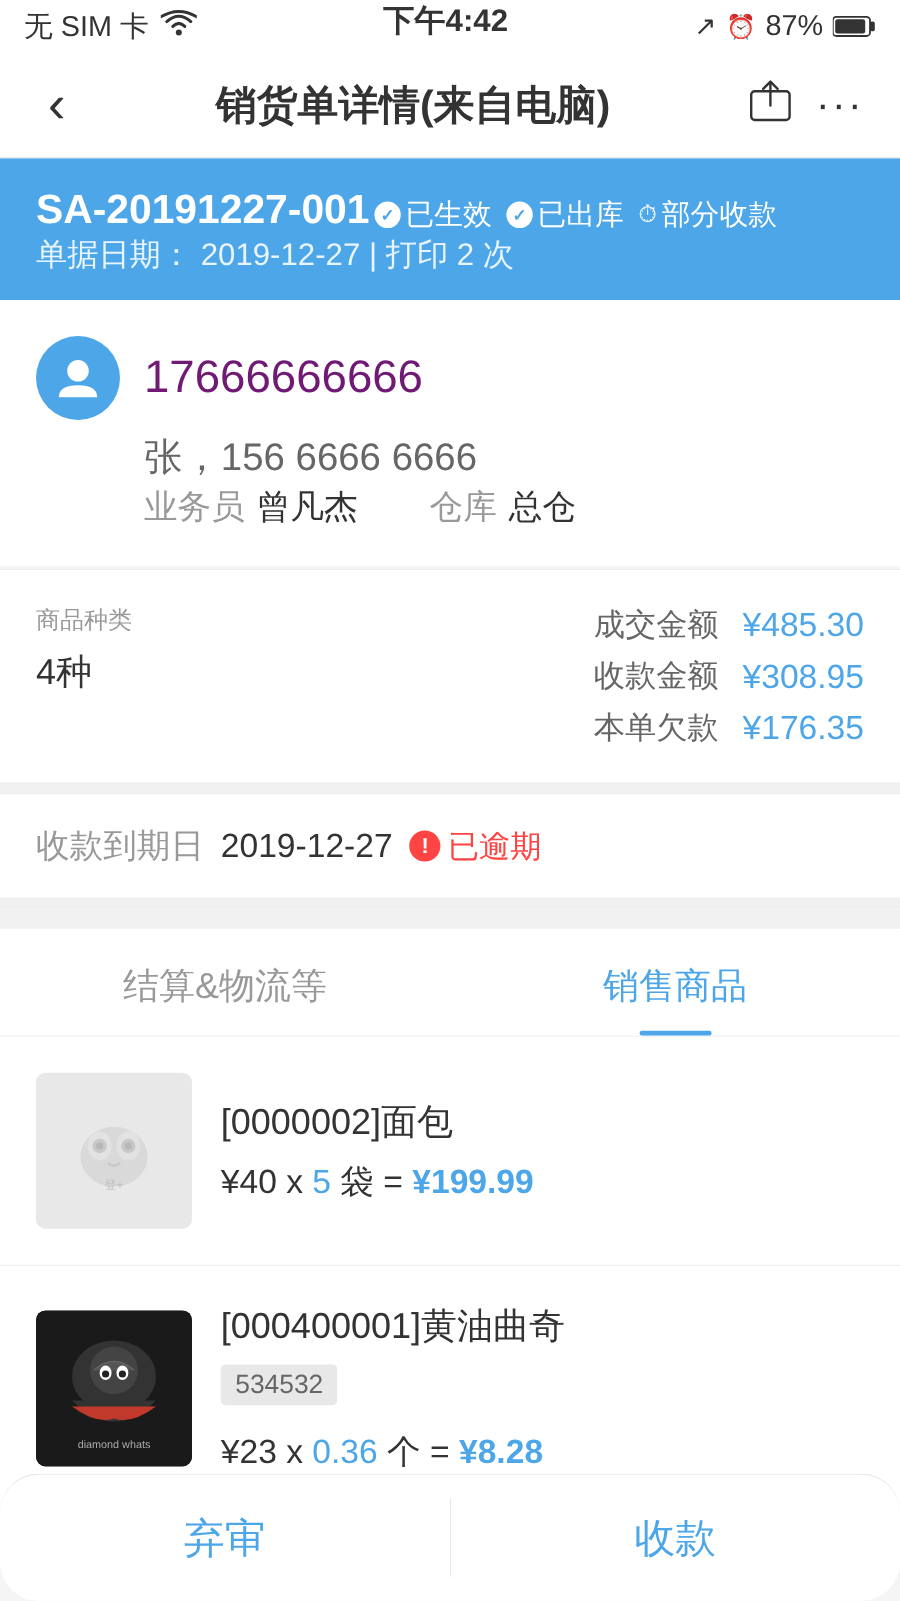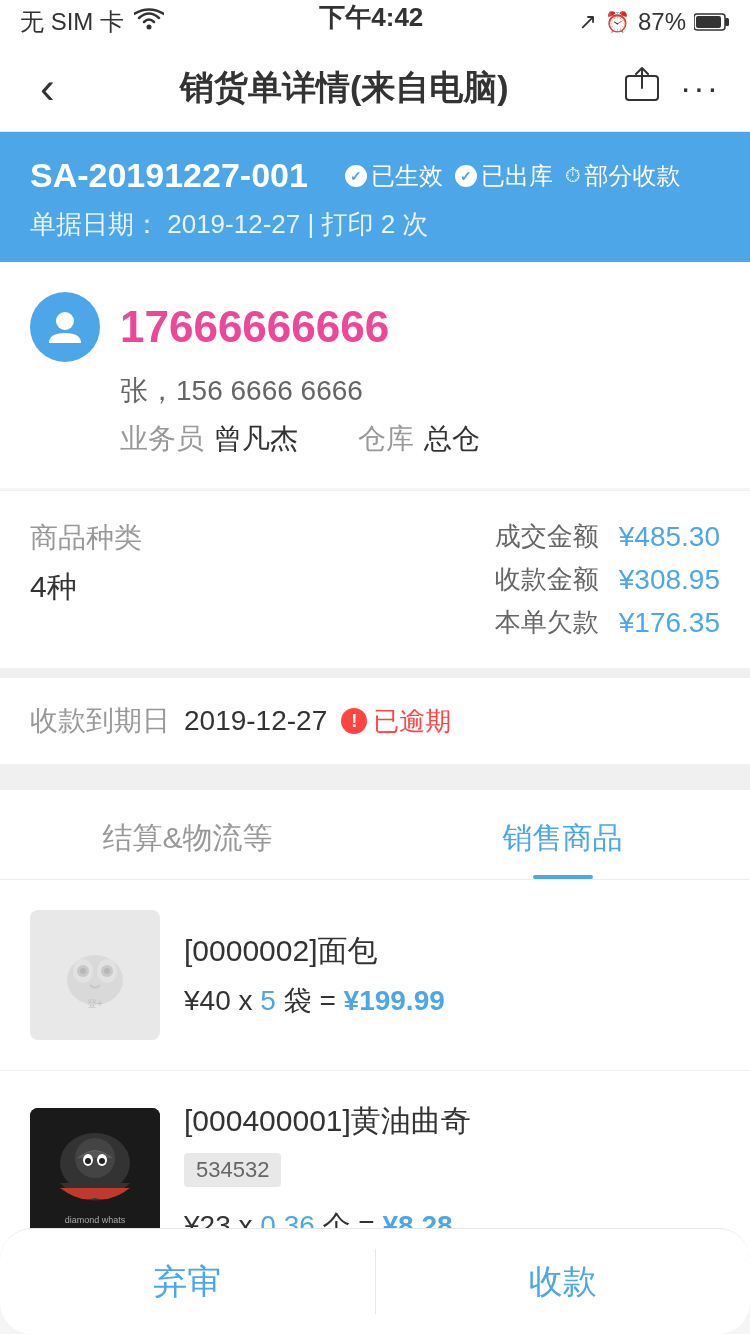--- a/index.html
+++ b/index.html
@@ -54,23 +54,22 @@
       gap: 20px;
     }
 
     
     .header-blue {
       background: #4DA6E8;
       padding: 24px 30px 20px;
     }
     .header-blue-row1 {
       display: flex;
-      align-items: center;
-      gap: 37px;
-      margin-bottom: 12px;
+      align-items: flex-end;
+      gap: 4px;
     }
     .order-id {
       font-size: 34px;
       font-weight: 700;
       color: #fff;
     }
     .status-tags {
       display: flex;
       gap: 12px;
       align-items: center;
@@ -121,28 +120,27 @@
       width: 70px;
       height: 70px;
       border-radius: 50%;
       background: #4DA6E8;
       display: flex;
       align-items: center;
       justify-content: center;
       flex-shrink: 0;
     }
     .customer-name {
-      font-size: 44px;
-      font-weight: 700;
-      color: #ec4899;
+      font-size: 38px;
+      font-weight: 400;
+      color: #701a75;
     }
     .customer-detail {
-      font-size: 28px;
+      font-size: 32px;
       color: #666;
-      margin-bottom: 10px;
       padding-left: 90px;
     }
     .customer-meta {
       display: flex;
       padding-left: 90px;
       gap: 60px;
     }
     .meta-item {
       display: flex;
       align-items: center;
@@ -368,21 +366,21 @@
     <div class="meta-item">
       <span class="meta-label">仓库</span>
       <span class="meta-value">总仓</span>
     </div>
   </div>
 </div>
 
 <div style="background:#fff; border-top: 1px solid #f0f0f0;">
   <div style="display:flex; justify-content:space-between; padding: 28px 30px;">
     <div>
-      <div style="font-size:28px;color:#999;margin-bottom:10px;">商品种类</div>
+      <div style="font-size:20px;color:#999;margin-bottom:10px;">商品种类</div>
       <div style="font-size:30px;color:#333;font-weight:500;">4种</div>
     </div>
     <div style="display:flex;flex-direction:column;gap:8px;align-items:flex-end;">
       <div class="stat-row">
         <span class="stat-name">成交金额</span>
         <span class="stat-val">¥485.30</span>
       </div>
       <div class="stat-row">
         <span class="stat-name">收款金额</span>
         <span class="stat-val">¥308.95</span>

